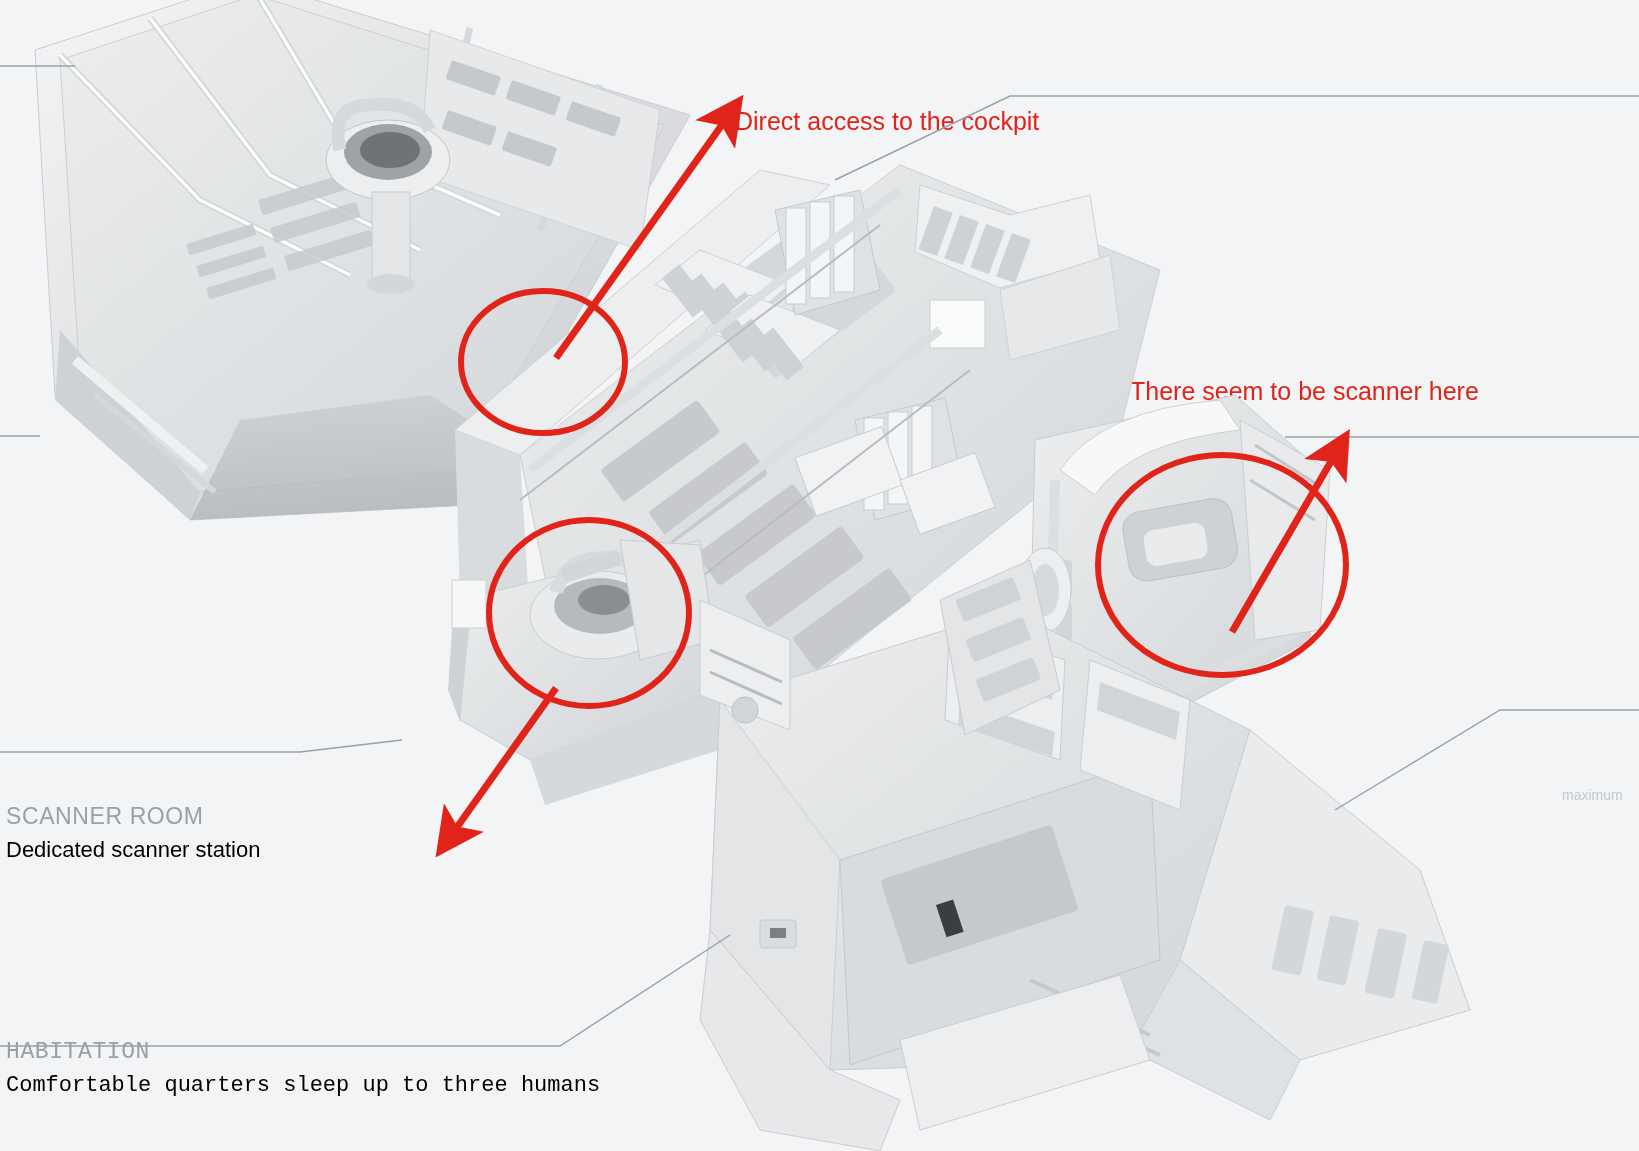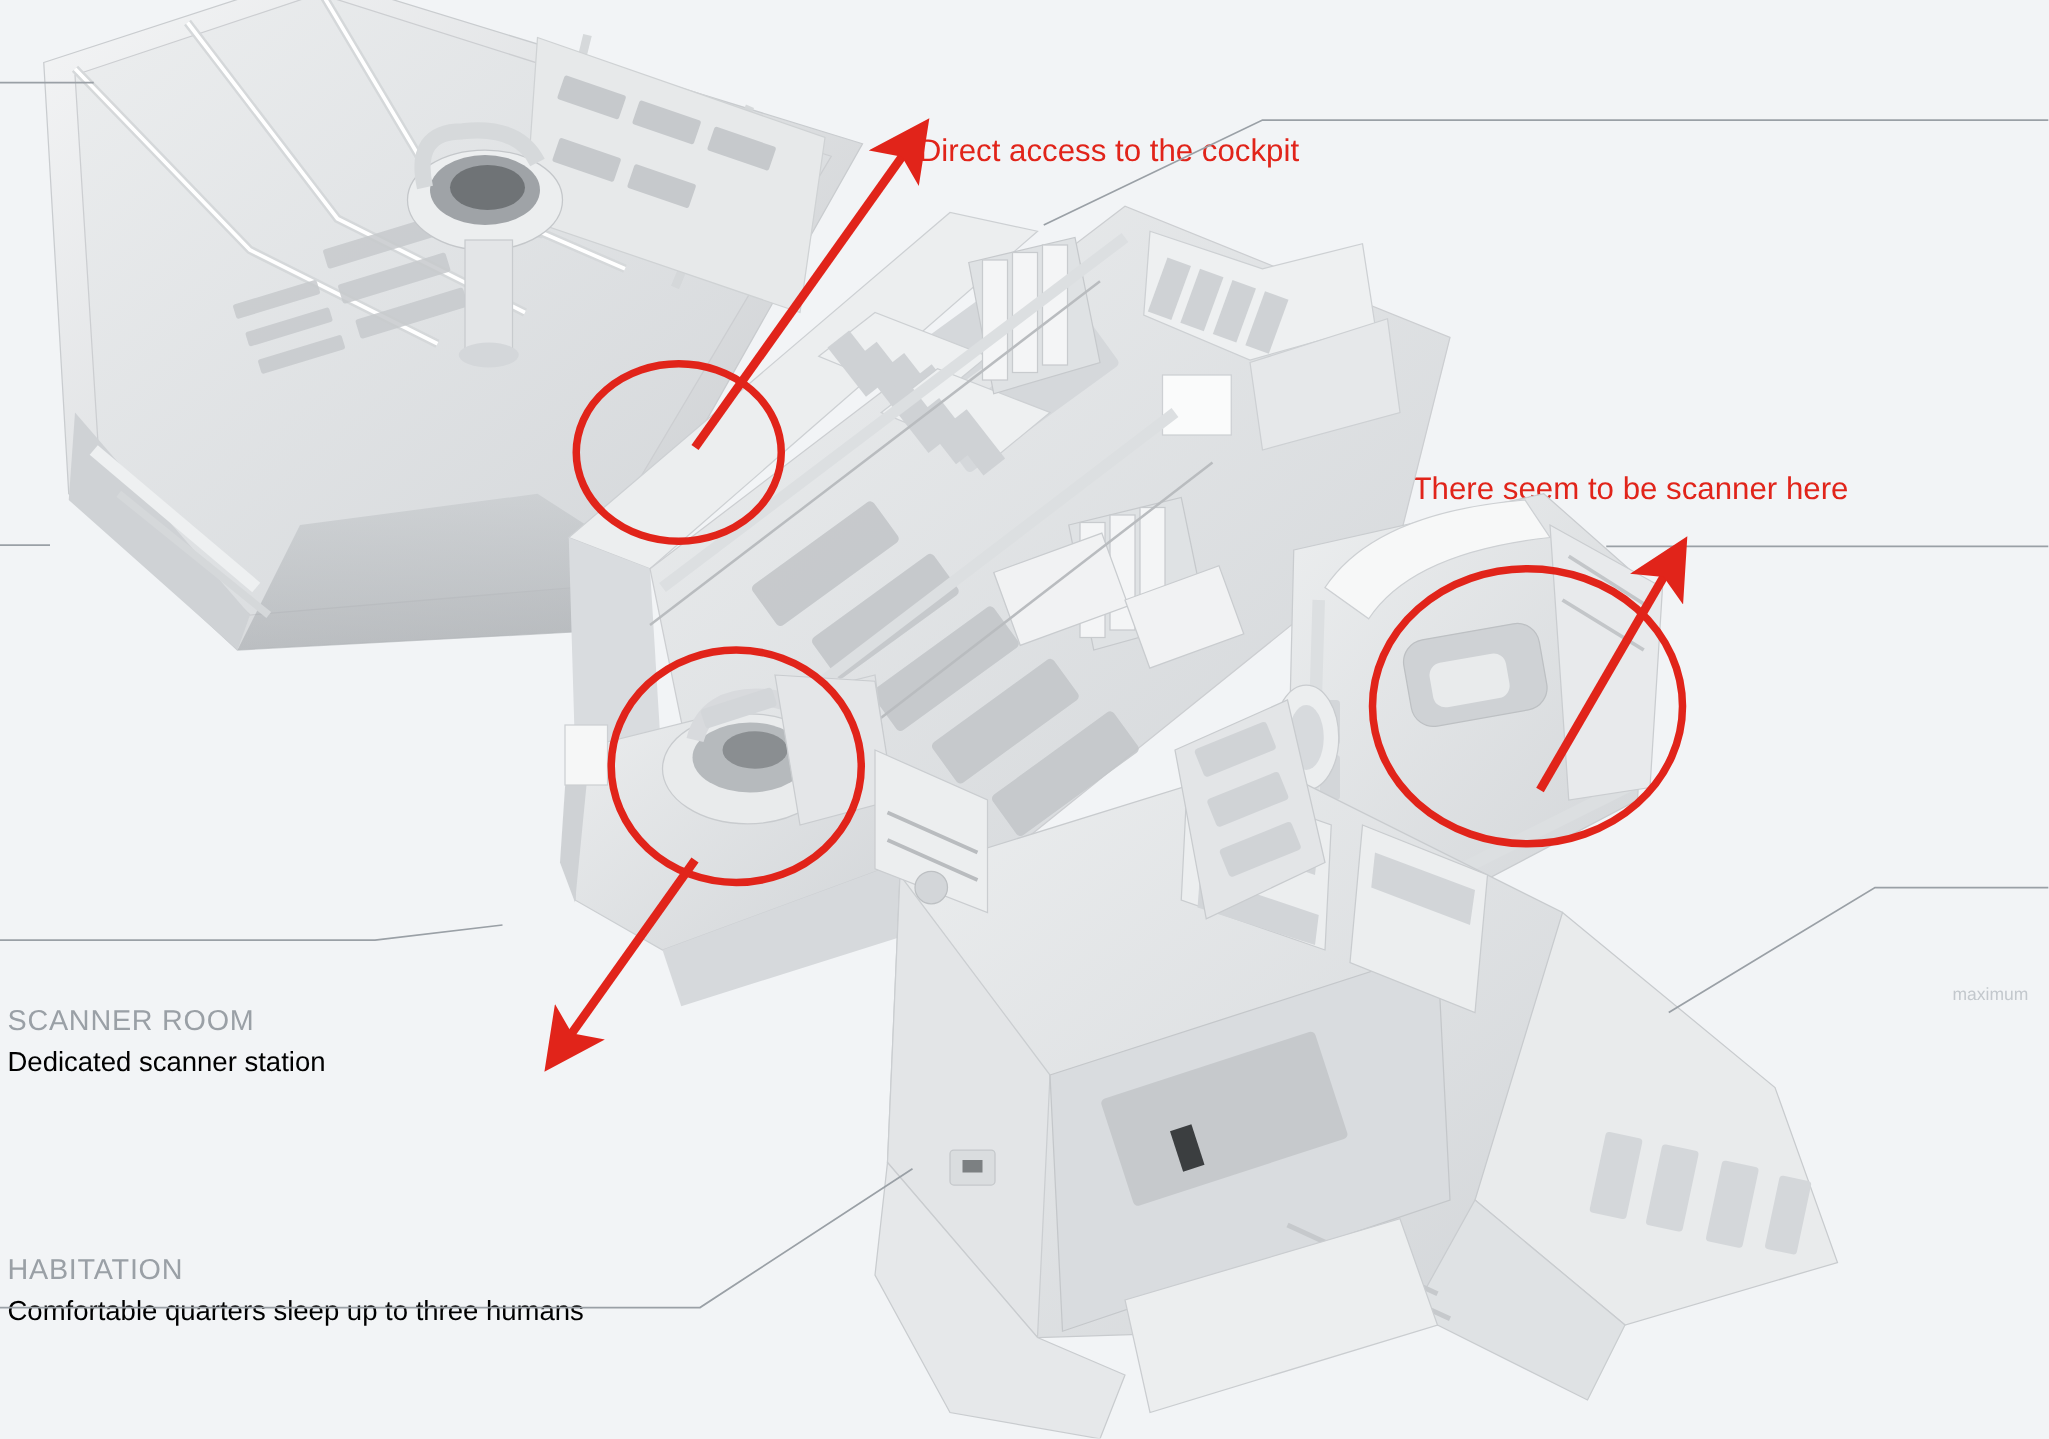--- a/index.html
+++ b/index.html
@@ -333,20 +333,20 @@
   <div class="anno-text" style="left:735px; top:109px;">Direct access to the cockpit</div>
 
   <div class="anno-text" style="left:1130px; top:379px;">There seem to be scanner here</div>
 
 
   <div class="callout" style="left:6px; top:765px;margin-top:40px;">
     <div class="callout-title">SCANNER ROOM</div>
     <div class="callout-sub">Dedicated scanner station</div>
   </div>
 
-  <div class="callout" style="left:6px; top:1004px;">
+  <div class="callout" style="left:6px; top:1041px;font-family:Liberation Mono, monospace;">
     <div class="callout-title">HABITATION</div>
     <div class="callout-sub">Comfortable quarters sleep up to three humans</div>
   </div>
 
   <div class="callout-partial" style="left:1562px; top:787px;">maximum</div>
 
 </div>
 
 </body></html>

